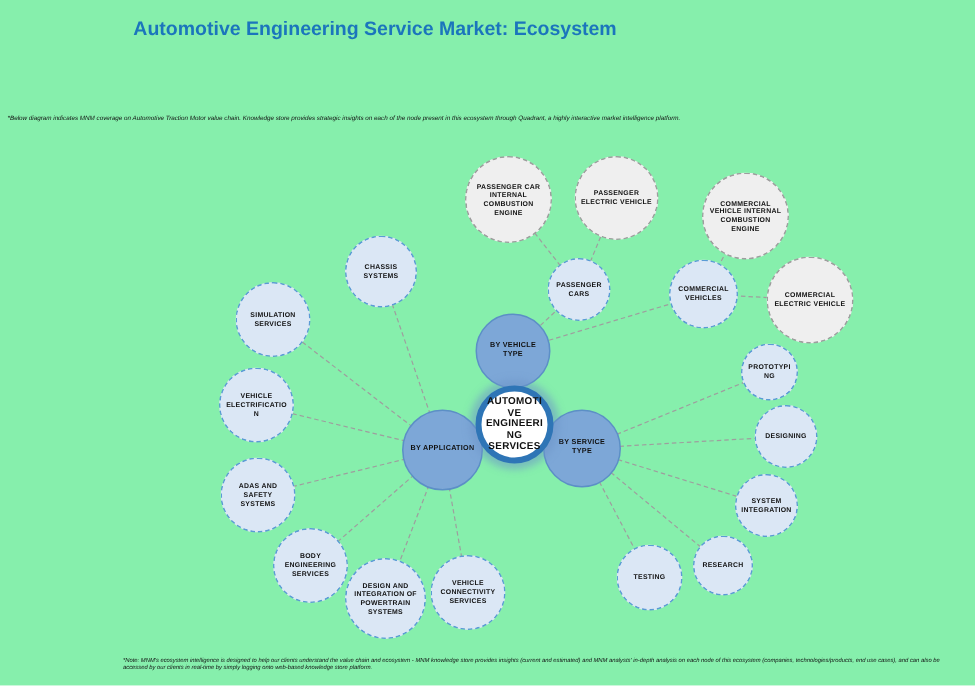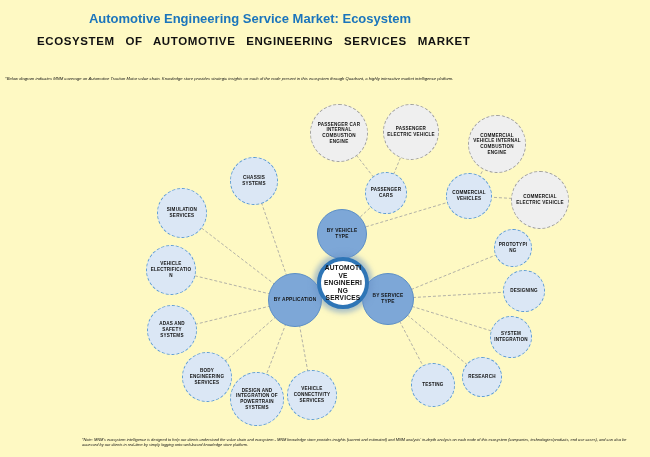--- a/index.html
+++ b/index.html
@@ -1,17 +1,17 @@
 <!DOCTYPE html>
 <html><head>
 <meta charset="utf-8">
 <style>
   html,body{margin:0;padding:0;background:#ffffff;}
   .page{
-    position:relative;width:650px;height:457px;background:#fef9c3;overflow:hidden;
+    position:relative;width:650px;height:457px;background:#86efac;overflow:hidden;
     font-family:"Liberation Sans", sans-serif;
   }
   .title{
     position:absolute;left:0;top:11px;width:500px;text-align:center;
     font-size:13px;font-weight:bold;color:#1b75bc;
   }
   .subtitle{
     position:absolute;left:37px;top:35px;
     font-size:11.5px;font-weight:bold;color:#111111;
     letter-spacing:0.6px;word-spacing:7px;white-space:nowrap;
@@ -45,21 +45,20 @@
     box-shadow:0 0 5px 4px rgba(110,150,200,0.55);
     z-index:5;
   }
   .node.center .lbl{font-size:6.6px;line-height:1.15;}
 </style>
 </head>
 <body>
 
 <div class="page">
   <div class="title">Automotive Engineering Service Market: Ecosystem</div>
-  <div class="subtitle">ECOSYSTEM  OF AUTOMOTIVE  ENGINEERING   SERVICES   MARKET</div>
   <div class="top-note">*Below diagram indicates MNM coverage on Automotive Traction Motor value chain. Knowledge store provides strategic insights on each of the node present in this ecosystem through Quadrant, a highly interactive market intelligence platform.</div>
   <svg class="edges" id="edges" viewBox="0 0 650 457">
       <line x1="342" y1="234" x2="386" y2="193" stroke="#9e9e9e" stroke-width="0.8" stroke-dasharray="3,2"></line>
       <line x1="342" y1="234" x2="469" y2="196" stroke="#9e9e9e" stroke-width="0.8" stroke-dasharray="3,2"></line>
       <line x1="386" y1="193" x2="339" y2="133" stroke="#9e9e9e" stroke-width="0.8" stroke-dasharray="3,2"></line>
       <line x1="386" y1="193" x2="411" y2="132" stroke="#9e9e9e" stroke-width="0.8" stroke-dasharray="3,2"></line>
       <line x1="469" y1="196" x2="497" y2="144" stroke="#9e9e9e" stroke-width="0.8" stroke-dasharray="3,2"></line>
       <line x1="469" y1="196" x2="540" y2="200" stroke="#9e9e9e" stroke-width="0.8" stroke-dasharray="3,2"></line>
       <line x1="388" y1="299" x2="513" y2="248" stroke="#9e9e9e" stroke-width="0.8" stroke-dasharray="3,2"></line>
       <line x1="388" y1="299" x2="524" y2="291" stroke="#9e9e9e" stroke-width="0.8" stroke-dasharray="3,2"></line>

